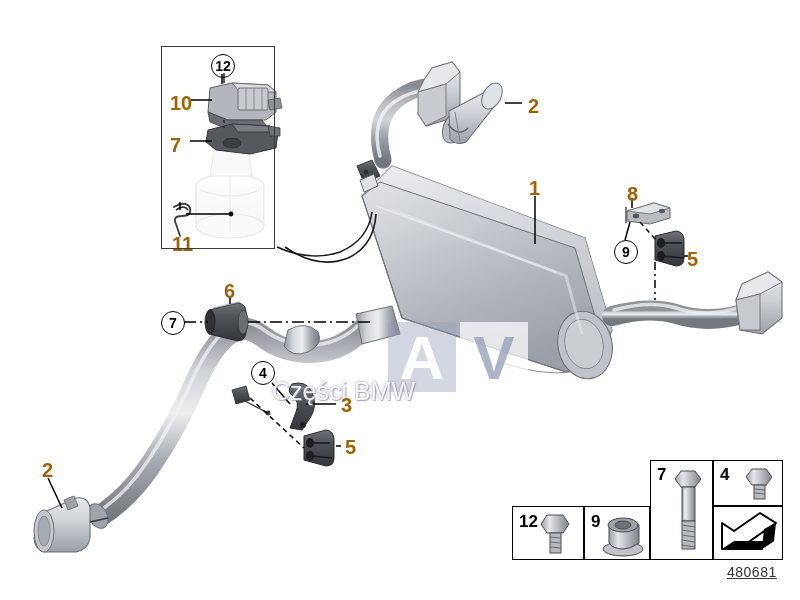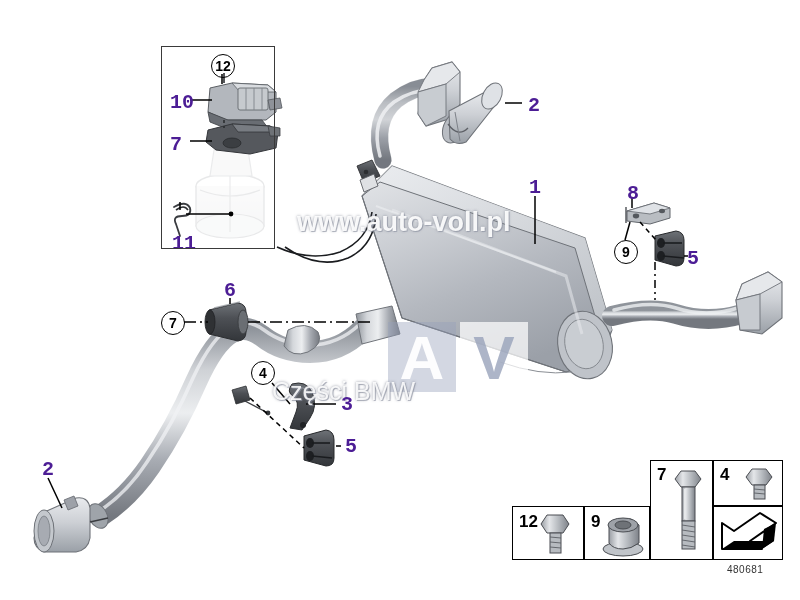--- a/index.html
+++ b/index.html
@@ -2,22 +2,22 @@
 <html><head>
 <meta charset="utf-8">
 <style>
   html,body{margin:0;padding:0;background:#ffffff;}
   #stage{
     position:relative;width:800px;height:600px;overflow:hidden;
     background:#ffffff;
     font-family:"Liberation Sans", sans-serif;
   }
   .lbl{
-    position:absolute;font-weight:bold;color:#4c1d95;
-    font-family:Liberation Mono, monospace;
+    position:absolute;font-weight:bold;color:#a16207;
+    font-family:Liberation Sans, sans-serif;
     white-space:nowrap;line-height:1;
   }
   .lbl-20{font-size:20px;}
   .circ{
     position:absolute;border:1.6px solid #000;border-radius:50%;
     width:22px;height:22px;display:flex;align-items:center;justify-content:center;
     font-weight:bold;font-size:14px;color:#000;background:transparent;
     font-family:"Liberation Sans", sans-serif;
   }
   .inset-box{
@@ -25,22 +25,23 @@
   }
   .legend-cell{
     position:absolute;border:1.6px solid #000;background:#fff;
     box-sizing:border-box;
   }
   .legend-num{
     position:absolute;font-weight:bold;font-size:17px;color:#000;
     font-family:"Liberation Sans", sans-serif;
   }
   .drawno{
-    position:absolute;font-size:10px;color:#333;letter-spacing:.5px;
-    font-family:"Liberation Sans", sans-serif;
+    position:absolute;font-size:14px;color:#333;letter-spacing:.5px;
+    font-family:"Liberation Sans", sans-serif;
+    text-decoration:underline;
   }
   
   .wm-url{
     position:absolute;font-weight:bold;font-size:27px;
     color:rgba(255,255,255,.92);
     text-shadow:0 0 3px rgba(120,125,140,.75), 1px 1px 0 rgba(150,155,170,.6);
     font-family:"Liberation Sans", sans-serif;white-space:nowrap;
     pointer-events:none;
   }
   .wm-bmw{
@@ -307,21 +308,20 @@
       <line x1="190" y1="141" x2="212" y2="141"></line>
 
       <line x1="505" y1="103" x2="522" y2="103"></line>
 
       <g stroke-dasharray="5,4">
         <line x1="250" y1="398" x2="304" y2="448"></line>
       </g>
     </g>
   </svg>
 
-  <div class="wm-url" style="left:297px;top:207px;">www.auto-voll.pl</div>
 
   <div class="wm-av" style="left:388px;top:322px;width:140px;height:70px;">
     <div class="cellA">A</div>
     <div class="cellV">V</div>
   </div>
 
   <div class="wm-bmw" style="left:272px;top:377px;">Części BMW</div>
 
   <div class="lbl lbl-20" style="left:529px;top:178px;">1</div>
 

